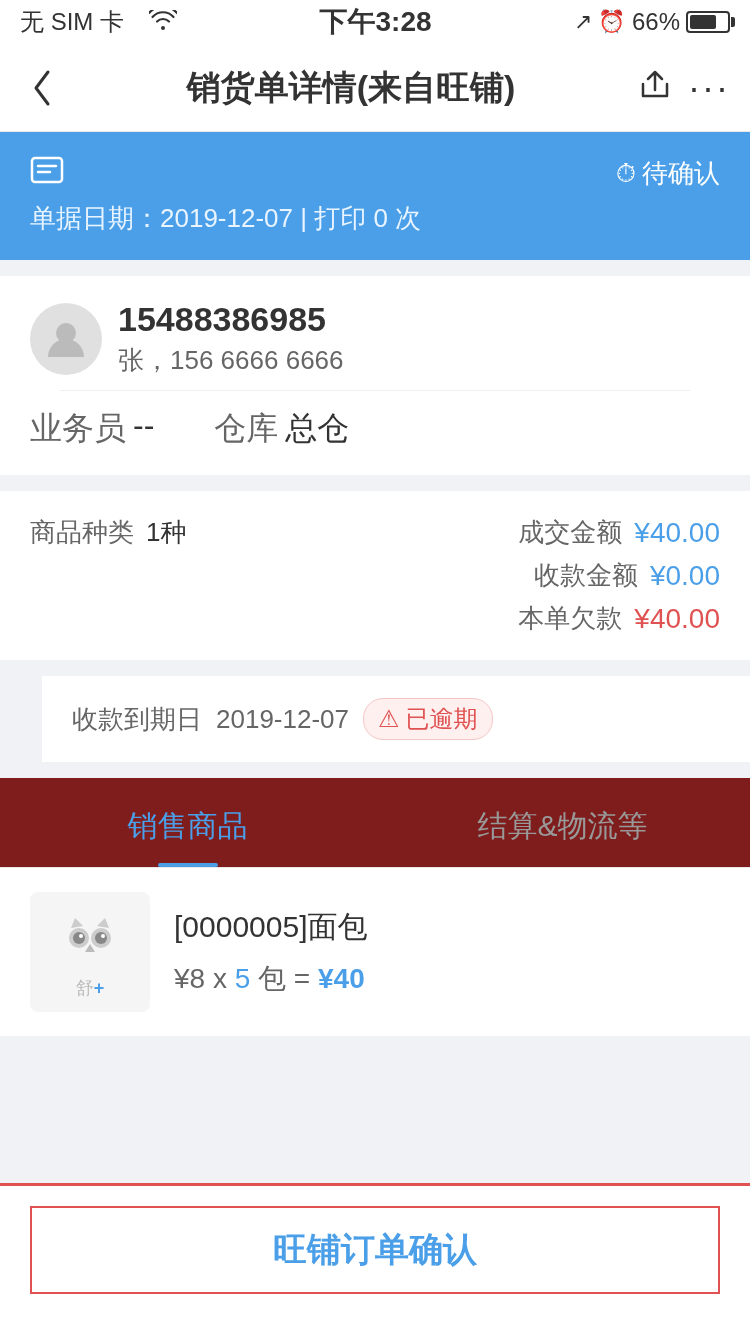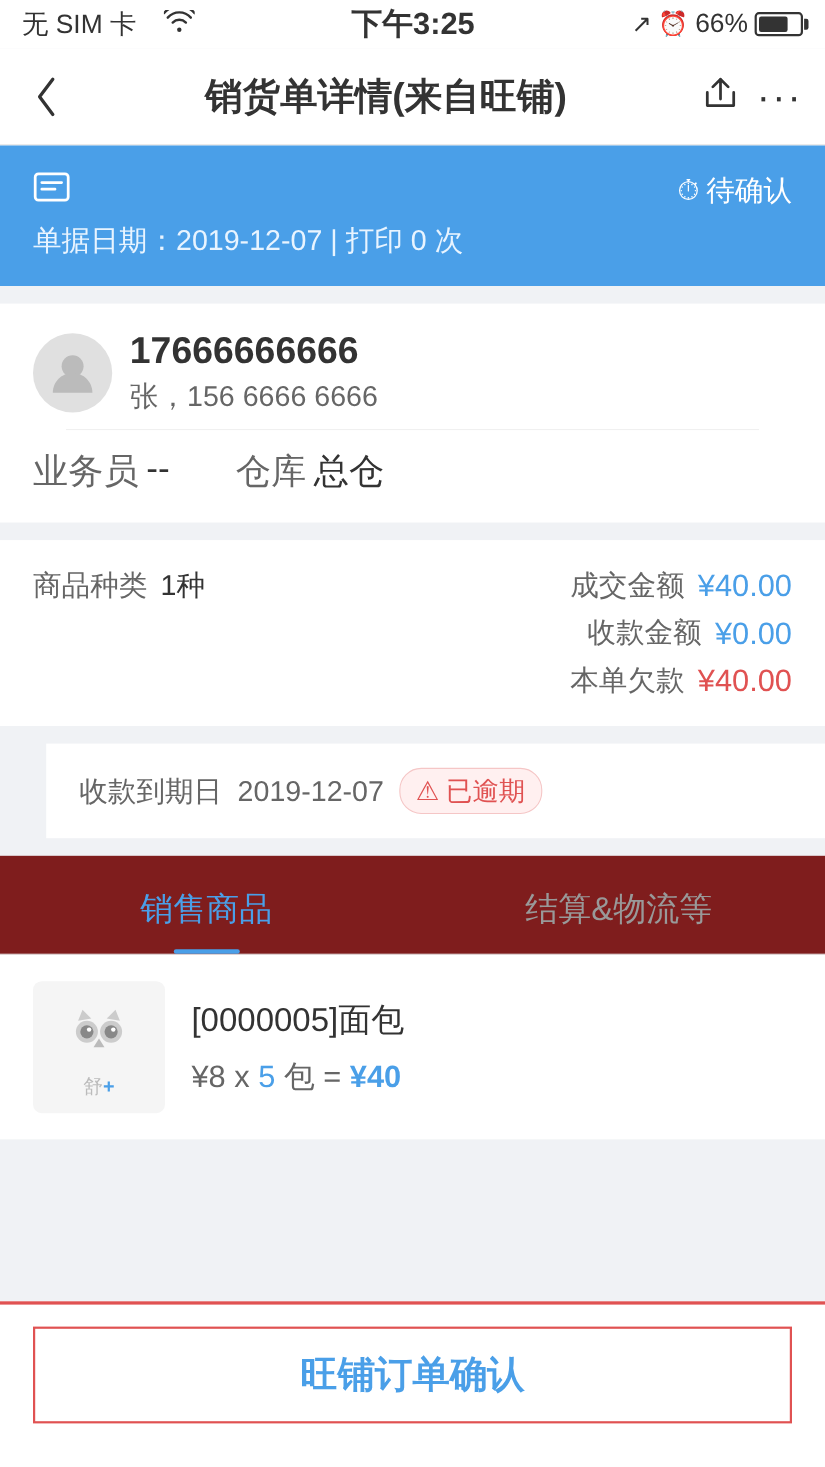--- a/index.html
+++ b/index.html
@@ -346,21 +346,21 @@
     <span>无 SIM 卡</span>
     <span>
       <svg width="28" height="20" viewBox="0 0 28 20" fill="none">
         <path d="M14 16a2 2 0 110 4 2 2 0 010-4z" fill="#333"></path>
         <path d="M8 11.5a8.5 8.5 0 0112 0" stroke="#333" stroke-width="2.2" stroke-linecap="round" fill="none"></path>
         <path d="M3.5 7A14 14 0 0124.5 7" stroke="#333" stroke-width="2.2" stroke-linecap="round" fill="none"></path>
         <path d="M0 3A18.5 18.5 0 0128 3" stroke="#333" stroke-width="2.2" stroke-linecap="round" fill="none"></path>
       </svg>
     </span>
   </div>
-  <div class="status-center">下午3:25</div>
+  <div class="status-center">下午3:28</div>
   <div class="status-right">
     <span style="font-size:22px;">↗</span>
     <span style="font-size:22px;">⏰</span>
     <span>66%</span>
     <span class="battery-icon">
       <span class="battery-fill"></span>
     </span>
   </div>
 </div>
 
@@ -404,21 +404,21 @@
 
 <div class="customer-section">
   <div class="customer-row">
     <div class="customer-avatar">
       <svg width="44" height="44" viewBox="0 0 44 44" fill="none">
         <circle cx="22" cy="16" r="10" fill="#bbb"></circle>
         <path d="M4 40c0-10 8-18 18-18s18 8 18 18" fill="#bbb"></path>
       </svg>
     </div>
     <div>
-      <div class="customer-name">17666666666</div>
+      <div class="customer-name">15488386985</div>
       <div class="customer-sub">张，156 6666 6666</div>
     </div>
   </div>
   <div class="divider"></div>
   <div class="customer-meta" style="margin-top:16px;">
     <div class="meta-item">
       <span class="meta-label">业务员</span>
       <span class="meta-value">--</span>
     </div>
     <div class="meta-item">

